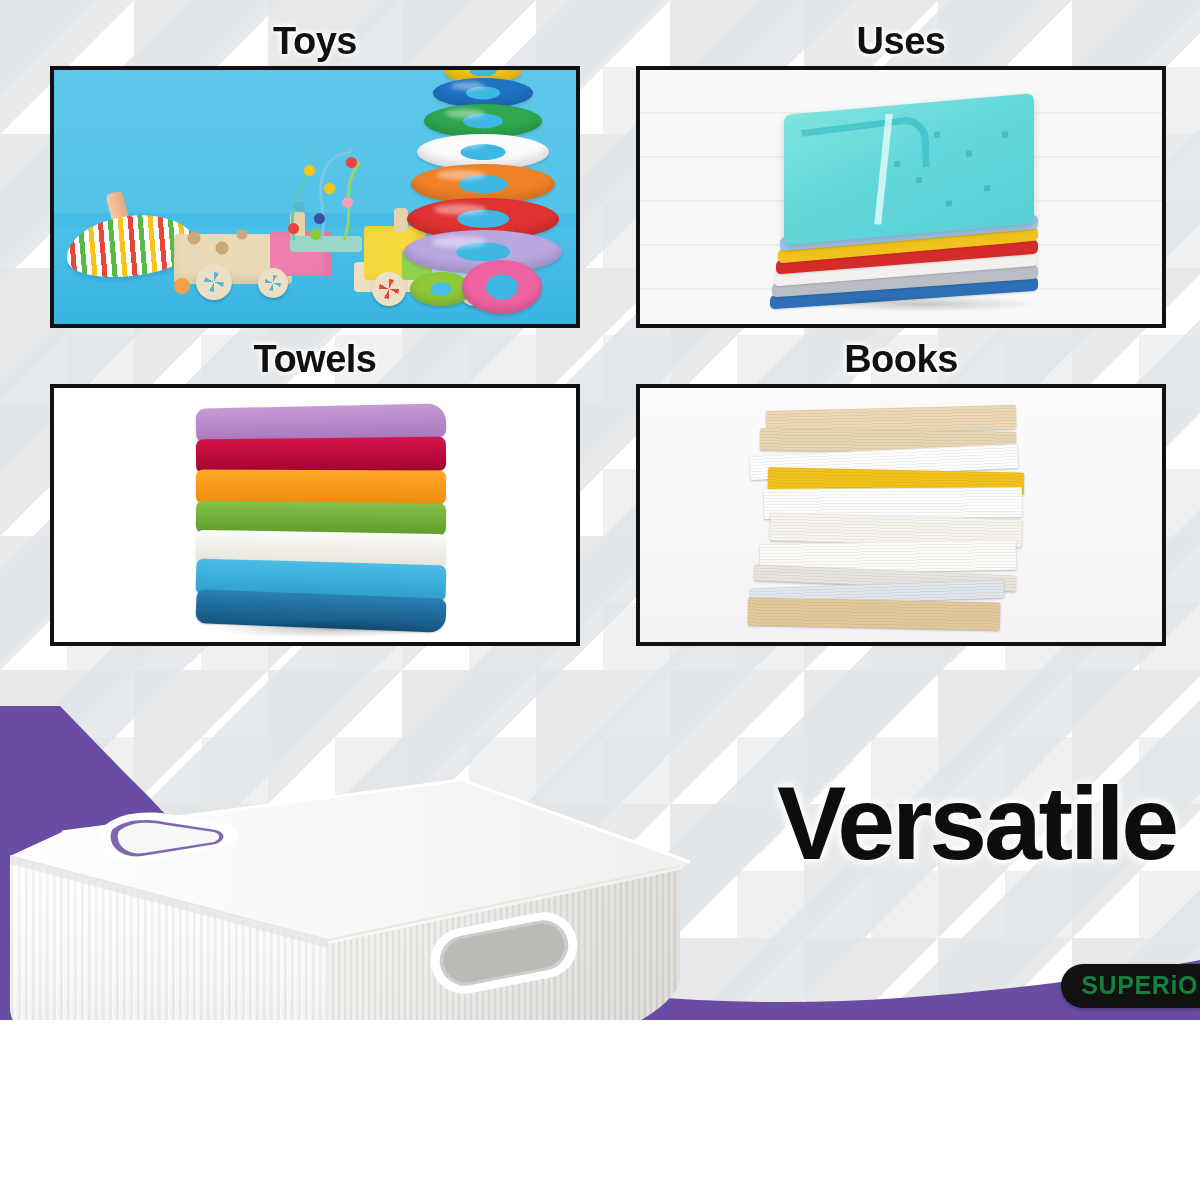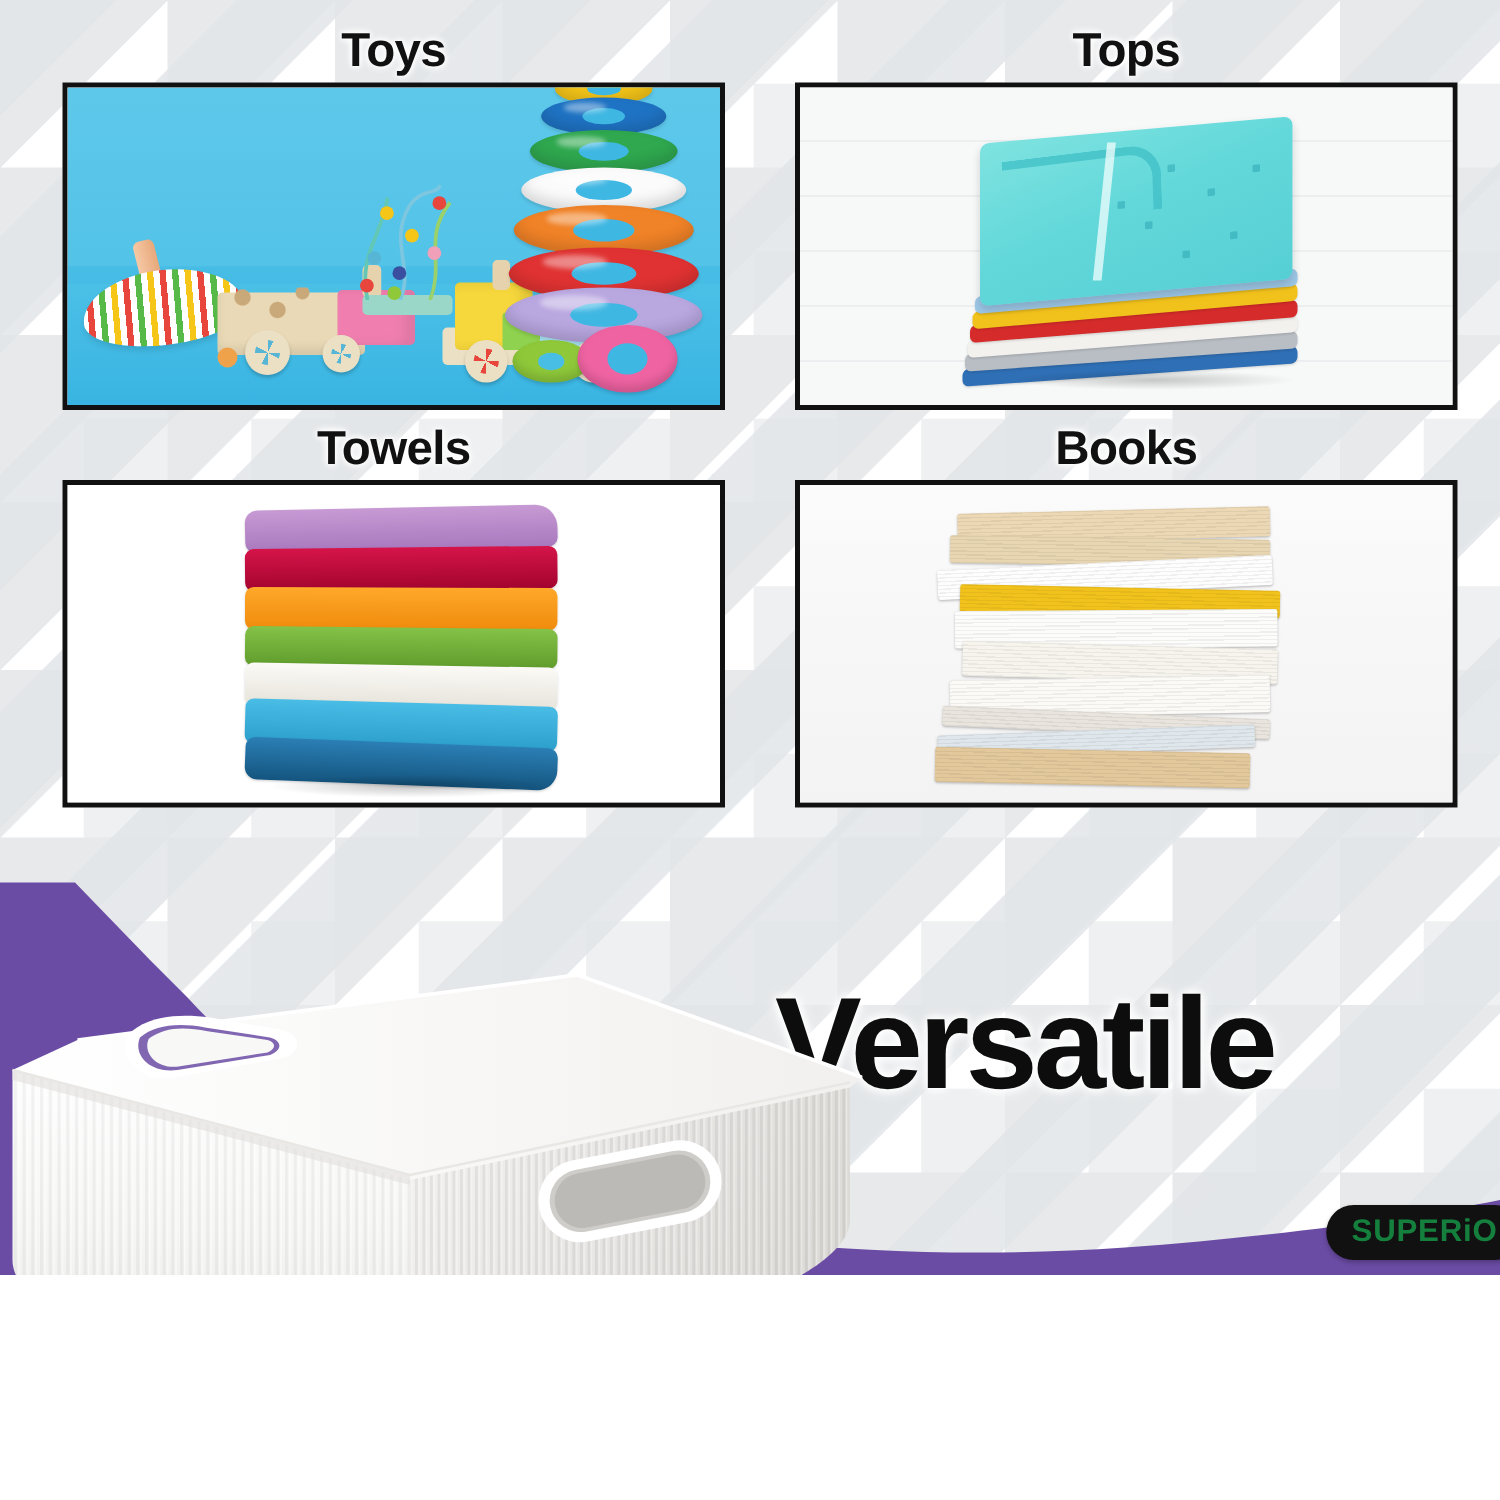--- a/index.html
+++ b/index.html
@@ -187,26 +187,25 @@
   .book .pages { position:absolute; inset:0; border-radius:2px;
       background-image: repeating-linear-gradient(180deg, rgba(0,0,0,.055) 0 1px, rgba(255,255,255,0) 1px 3px); }
 
   
   .purple-shape { position:absolute; left:0; top:640px; width:1200px; height:560px; }
   .purple-shape svg { display:block; width:1200px; height:560px; }
 
   
   .headline {
     position:absolute; left:620px; top:772px; width:556px;
-    text-align:left;
+    text-align:right;
     font-weight:700;
     color:#0d0d0d;
     letter-spacing:-3.2px;
     line-height: .99;
-    margin-top: 12px;
   }
   .headline .l1 { display:block; font-size:104px; text-shadow:0 0 8px #fff,0 0 8px #fff,0 0 14px #fff; }
   .headline .l2 { display:block; font-size:104px; margin-top:30px; text-shadow:0 0 8px #fff,0 0 8px #fff,0 0 14px #fff; }
 
   
   .bin { position:absolute; left:-10px; top:770px; width:700px; height:345px; }
   .bin svg { display:block; width:700px; height:345px; }
 
   
   .brand {
@@ -304,21 +303,21 @@
               </div>
           </div>
 
           <div class="loose-ring loose-green"></div>
           <div class="loose-ring loose-pink"></div>
         </div>
       </div>
     </div>
 
     <div class="panel-cell c1">
-      <div class="panel-title">Tops</div>
+      <div class="panel-title">Uses</div>
       <div class="panel-frame">
         <div class="tops-scene">
           <div class="tops-planks"></div>
           <div class="shirt-stack">
             <div class="layer" style="top:186px; left:2px;  width:268px; height:14px; background:#2f6fb5; transform:skewY(-4deg);"></div>
             <div class="layer" style="top:174px; left:4px;  width:266px; height:14px; background:#b9bec4; transform:skewY(-4deg);"></div>
             <div class="layer" style="top:162px; left:6px;  width:264px; height:14px; background:#f2f1ee; transform:skewY(-4.5deg);"></div>
             <div class="layer" style="top:150px; left:8px;  width:262px; height:14px; background:#d62b2b; transform:skewY(-4.5deg);"></div>
             <div class="layer" style="top:138px; left:10px; width:260px; height:14px; background:#f2c21c; transform:skewY(-5deg);"></div>
             <div class="layer" style="top:126px; left:12px; width:258px; height:14px; background:#9dc8e8; transform:skewY(-5deg);"></div>

